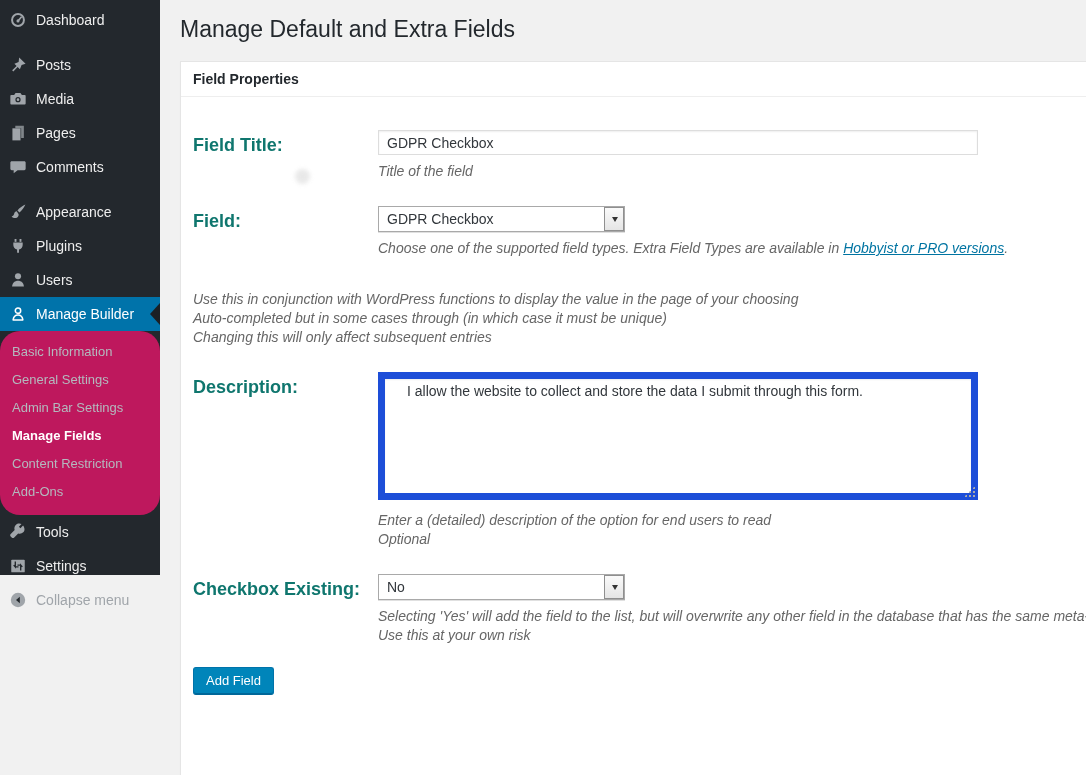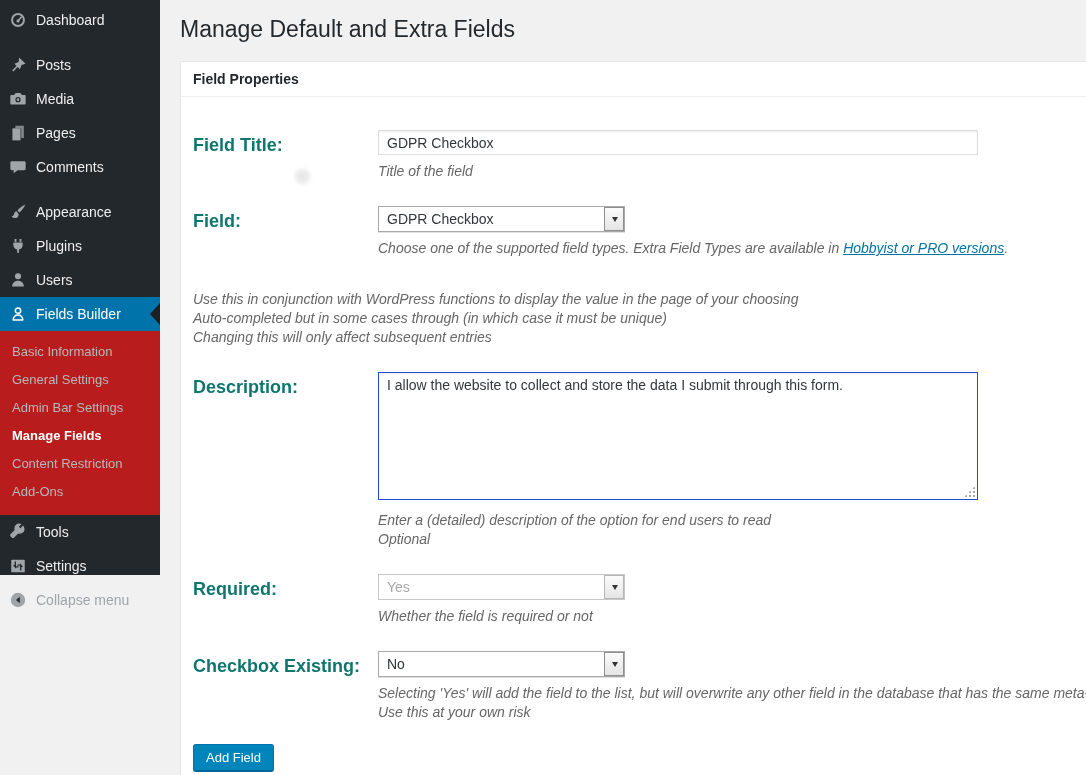--- a/index.html
+++ b/index.html
@@ -26,21 +26,21 @@
   .mi .lbl { line-height: 34px; }
   .mi.active { background: #0073aa; color: #fff; }
   .mi.active .ico { color: #fff; }
   .mi.active::after {
     content: ""; position: absolute; right: 0; top: 50%; margin-top: -11px;
     width: 0; height: 0;
     border-top: 11px solid transparent; border-bottom: 11px solid transparent;
     border-right: 10px solid #1b2024;
   }
   .separator { height: 11px; }
-  .submenu { background: #b91c1c; padding: 7px 0 9px; }
+  .submenu { background: #be185d; padding: 7px 0 9px; border-radius: 20px; }
   .smi {
     display: block; font-size: 13px; line-height: 28px; height: 28px;
     padding-left: 12px; color: #b4b9be; cursor: pointer; text-decoration: none;
   }
   .smi.active { color: #fff; font-weight: bold; }
   .dim { color: #a0a5aa; }
 
   
   .content { flex: 1; background: #f1f1f1; height: 775px; overflow: hidden; }
   h1.page-title {
@@ -62,23 +62,23 @@
   .rlabel { font-size: 18px; font-weight: bold; color: #0f766e; padding-top: 5px; }
   .txt-input {
     width: 600px; height: 25px; border: 1px solid #ddd; background: #fff;
     box-shadow: inset 0 1px 2px rgba(0,0,0,.07);
     font-size: 14px; color: #32373c; padding: 2px 8px;
     font-family: "Liberation Sans", "DejaVu Sans", sans-serif;
   }
   .txt-input.readonly { background: #eee; color: #555; }
   .ta-wrap { position: relative; display: inline-block; }
   textarea.txt-area {
-    width: 600px; height: 128px; border: 1px solid #1d4ed8; background: #fff;
+    width: 600px; height: 128px; border: 7px solid #1d4ed8; background: #fff;
     box-shadow: inset 0 1px 2px rgba(0,0,0,.07);
-    font-size: 14px; color: #32373c; padding: 4px 8px; resize: none;
+    font-size: 14px; color: #32373c; padding: 4px 22px; resize: none;
     font-family: "Liberation Sans", "DejaVu Sans", sans-serif;
   }
   .grip {
     position: absolute; right: 3px; bottom: 7px; width: 11px; height: 11px;
     background-image: radial-gradient(circle, #aaa 1.1px, transparent 1.4px);
     background-size: 4px 4px;
     clip-path: polygon(100% 0, 100% 100%, 0 100%);
   }
   .pbselect {
     display: inline-flex; width: 247px; height: 26px; background: #fff;
@@ -210,21 +210,21 @@
       <span class="lbl">Users</span>
     </div>
 
     <div class="mi active">
       <span class="ico">
         <svg viewBox="0 0 20 20">
             <circle cx="10" cy="6.3" r="3" fill="none" stroke="currentColor" stroke-width="1.7"></circle>
             <path d="M4.6 16.6c.5-3.5 2.7-5.4 5.4-5.4s4.9 1.9 5.4 5.4z" fill="none" stroke="currentColor" stroke-width="1.7" stroke-linejoin="round"></path>
           </svg>
       </span>
-      <span class="lbl">Fields Builder</span>
+      <span class="lbl">Manage Builder</span>
     </div>
 
     <nav class="submenu">
       <a class="smi">Basic Information</a>
       <a class="smi">General Settings</a>
       <a class="smi">Admin Bar Settings</a>
       <a class="smi active">Manage Fields</a>
       <a class="smi">Content Restriction</a>
       <a class="smi">Add-Ons</a>
     </nav>
@@ -308,32 +308,20 @@
             <span class="ta-wrap">
               <textarea class="txt-area" style="">I allow the website to collect and store the data I submit through this form.</textarea>
               <span class="grip"></span>
             </span>
             <p class="help">Enter a (detailed) description of the option for end users to read</p>
             <p class="help">Optional</p>
           </div>
         </div>
 
         
-        <div class="frow">
-          <label class="rlabel">Required:</label>
-          <div>
-            <div class="pbselect disabled">
-              <span class="sval">Yes</span>
-              <span class="sbtn">
-                  <i class="tri"></i>
-                </span>
-            </div>
-            <p class="help">Whether the field is required or not</p>
-          </div>
-        </div>
 
         
         <div class="frow">
           <label class="rlabel">Checkbox Existing:</label>
           <div>
             <div class="pbselect">
               <span class="sval">No</span>
               <span class="sbtn">
                   <i class="tri"></i>
                 </span>

